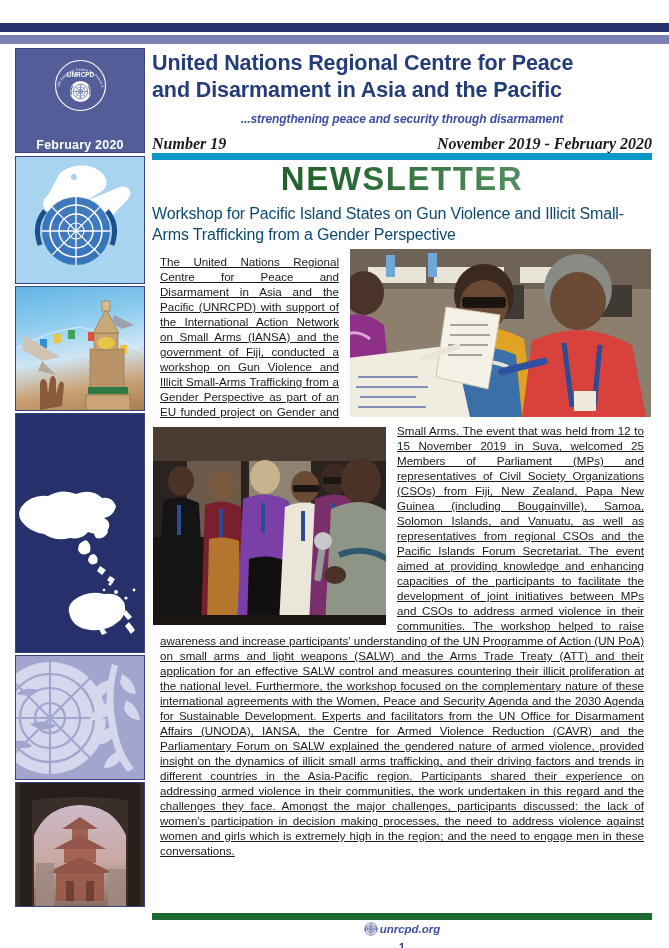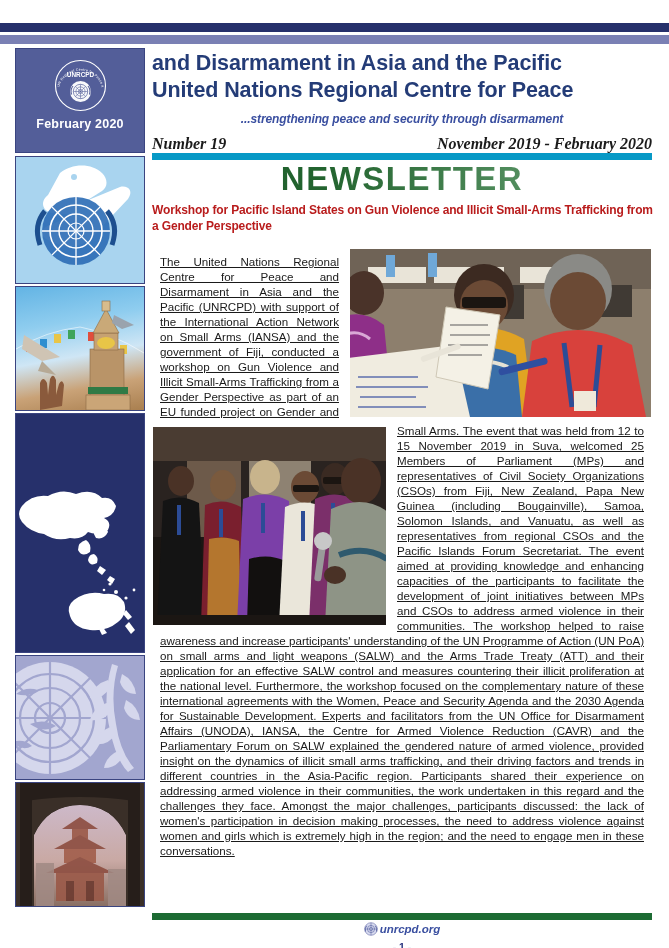--- a/index.html
+++ b/index.html
@@ -54,21 +54,21 @@
     justify-content: flex-start;
     padding-top: 5px;
   }
   .logo-ring {
     position: relative;
     width: 63px; height: 63px;
     border-radius: 50%;
   }
   .logo-ring svg { display: block; }
   .issue-date {
-    margin-top: 0;
+    margin-top: 21px;
     color: #ffffff;
     font-size: 12.5px;
     font-weight: bold;
     letter-spacing: .2px;
   }
 
   .side-img {
     border: 1px solid #3a4480;
   }
   .side-dove   { top: 108px; height: 128px; background: #a9d4ef; }
@@ -132,23 +132,23 @@
     background: linear-gradient(100deg,#1d5c2c 0%,#23642f 35%,#4e8a5a 70%,#6f9f77 100%);
     -webkit-background-clip: text;
     background-clip: text;
     color: #2b6b38;
     -webkit-text-fill-color: transparent;
   }
   .article-head {
     position: absolute;
     left: 152px; top: 203px;
     width: 502px;
-    color: #b91c1c;
-    font-size: 12px;
-    font-weight: bold;
+    color: #0c4a6e;
+    font-size: 16px;
+    font-weight: normal;
     line-height: 1.33;
     letter-spacing: -.15px;
   }
 
   
   .article {
     position: absolute;
     left: 152px; top: 246px;
     width: 500px;
     color: #1a1a1a;
@@ -398,22 +398,22 @@
         <path d="M10 0 H118 V18 Q92 14 64 14 Q36 14 10 18 Z"></path>
         <rect x="4" y="0" width="12" height="123"></rect>
         <rect x="112" y="0" width="12" height="123"></rect>
       </g>
     </svg>
   </div>
 </div>
 
 <div class="masthead">
   <div class="mast-title">
+    <div>United Nations Regional Centre for Peace</div>
     <div>and Disarmament in Asia and the Pacific</div>
-    <div>United Nations Regional Centre for Peace</div>
   </div>
   <div class="mast-tagline">...strengthening peace and security through disarmament</div>
   <div class="mast-meta">
     <span>Number 19</span>
     <span>November 2019 - February 2020</span>
   </div>
 </div>
 <div class="cyan-rule"></div>
 
 <div class="newsletter-word">NEWSLETTER</div>

